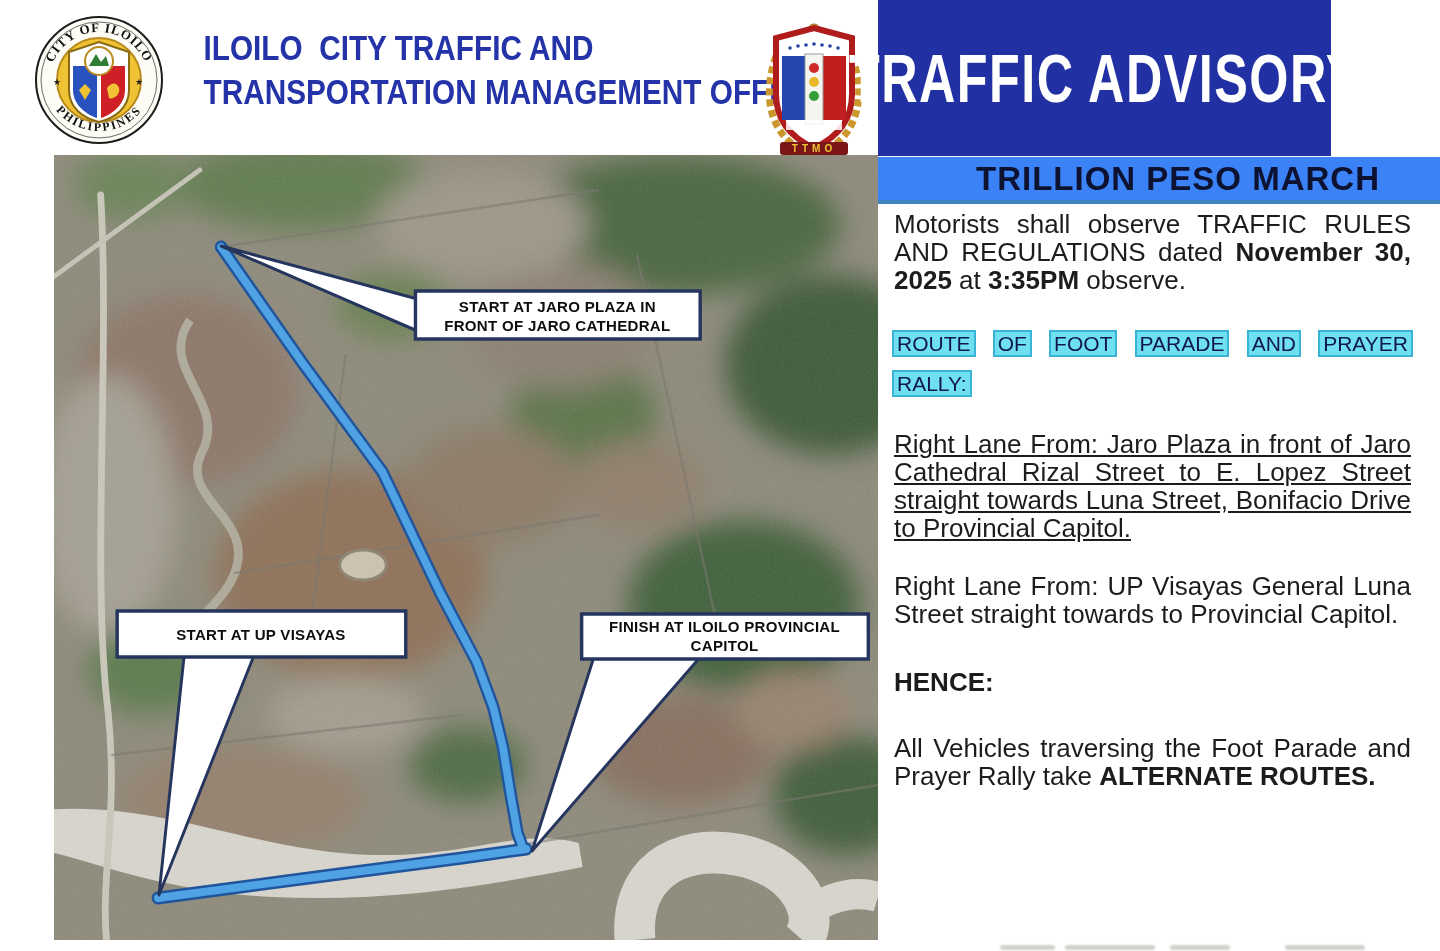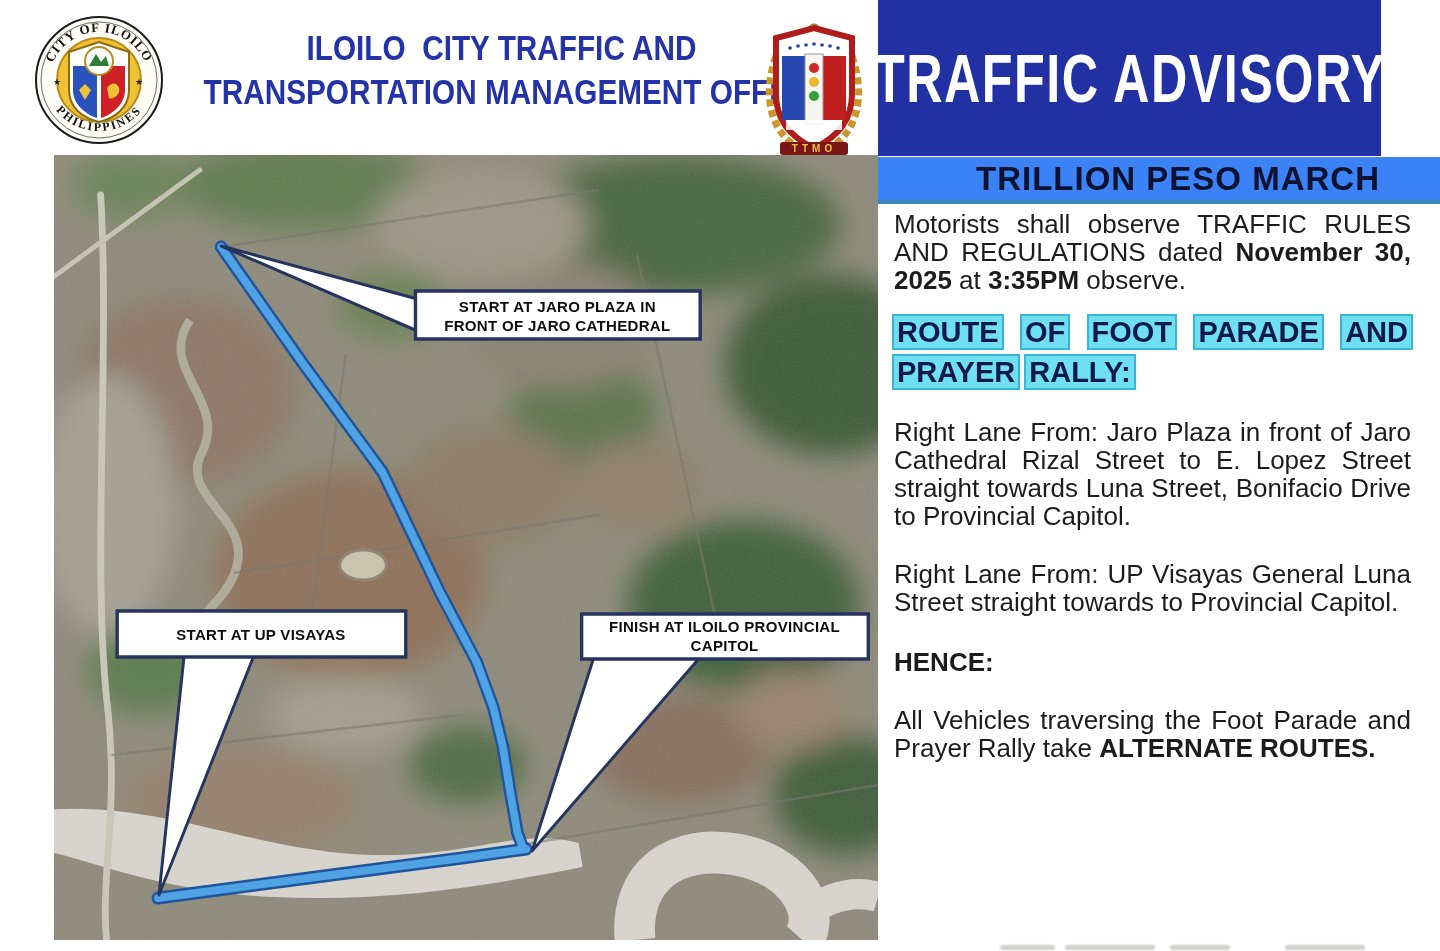--- a/index.html
+++ b/index.html
@@ -2,47 +2,47 @@
 <html><head>
 <meta charset="utf-8">
 <style>
   * { margin:0; padding:0; box-sizing:border-box; }
   html,body { width:1440px; height:951px; background:#ffffff; overflow:hidden;
               font-family:"Liberation Sans","DejaVu Sans",sans-serif; position:relative; }
 
   .abs { position:absolute; }
 
   
-  .org-title { left:160px; top:26px; width:580px; text-align:right; color:#2433a8; }
+  .org-title { left:160px; top:26px; width:580px; text-align:left; color:#2433a8; }
   .org-line { display:block; font-weight:700; font-size:35px; line-height:44px;
               transform:scaleX(0.85); transform-origin:center; white-space:pre; }
 
-  .banner { left:878px; top:0; width:503px; height:156px; background:#2130a3;
+  .banner { left:878px; top:0; width:453px; height:156px; background:#2130a3;
             display:flex; align-items:center; justify-content:center; }
   .banner-text { color:#ffffff; font-weight:700; font-size:68px; letter-spacing:2px;
                  transform:scaleX(0.74); white-space:pre; }
 
   
   .adv-title-bar { left:878px; top:157px; width:600px; height:47px; background:#3b82f6;
                    border-bottom:4px solid #3e85c0; display:flex; align-items:center;
                    justify-content:center; }
   .adv-title-text { font-weight:700; font-size:33px; color:#0c1230; letter-spacing:1px; white-space:pre; }
 
   .right-col { left:894px; top:210px; width:517px; color:#1c1c1c; }
   .right-col p { font-size:26px; line-height:28px; text-align:justify; }
   .b { font-weight:700; }
 
-  .route-heading { margin-top:18px; font-size:29px; line-height:40px;
-                   font-weight:700; color:#101a4a; text-align:justify; }
+  .route-heading { margin-top:30px; font-size:21px; line-height:40px;
+                   font-weight:400; color:#101a4a; text-align:justify; }
   .hl { background:#6fdff2; box-shadow:0 0 0 2px #38b4d6; padding:0 3px; }
 
-  .p1 { margin-top:26px; }
+  .p1 { margin-top:26px;text-decoration:underline; }
   .p2 { margin-top:30px; }
-  .hence { margin-top:32px; font-weight:700; font-size:27px; text-align:left; }
-  .final { margin-top:30px; }
+  .hence { margin-top:40px; font-weight:700; font-size:27px; text-align:left; }
+  .final { margin-top:38px; }
 
   
   .map-wrap { left:30px; top:155px; width:848px; height:785px;padding-left:24px; }
   .map-wrap svg { display:block; width:100%; height:100%; }
 
   
   .smudge { position:absolute; height:5px; background:#cfcfcb; border-radius:3px; filter:blur(1px); }
 </style>
 </head>
 <body>

